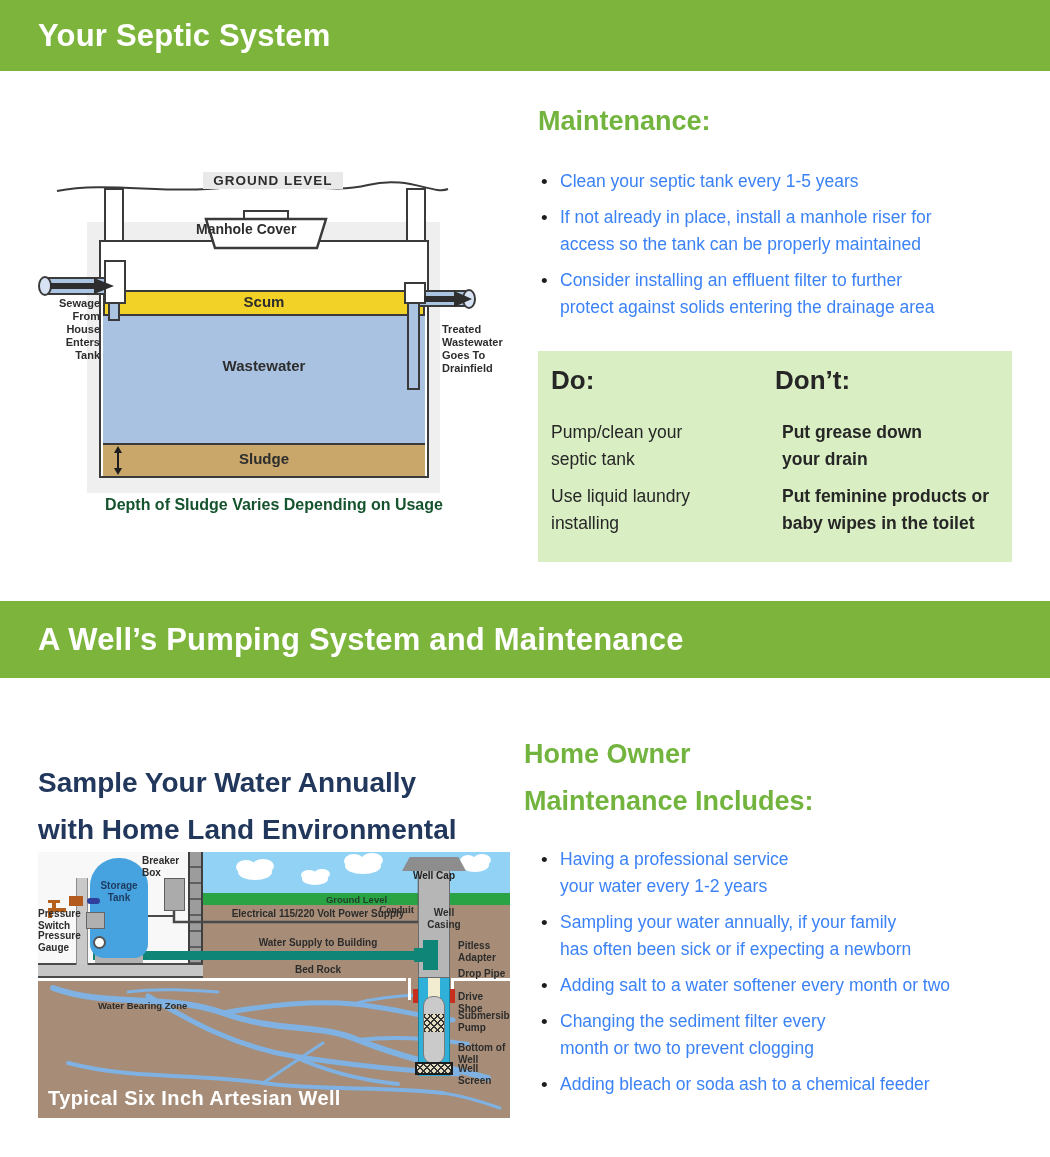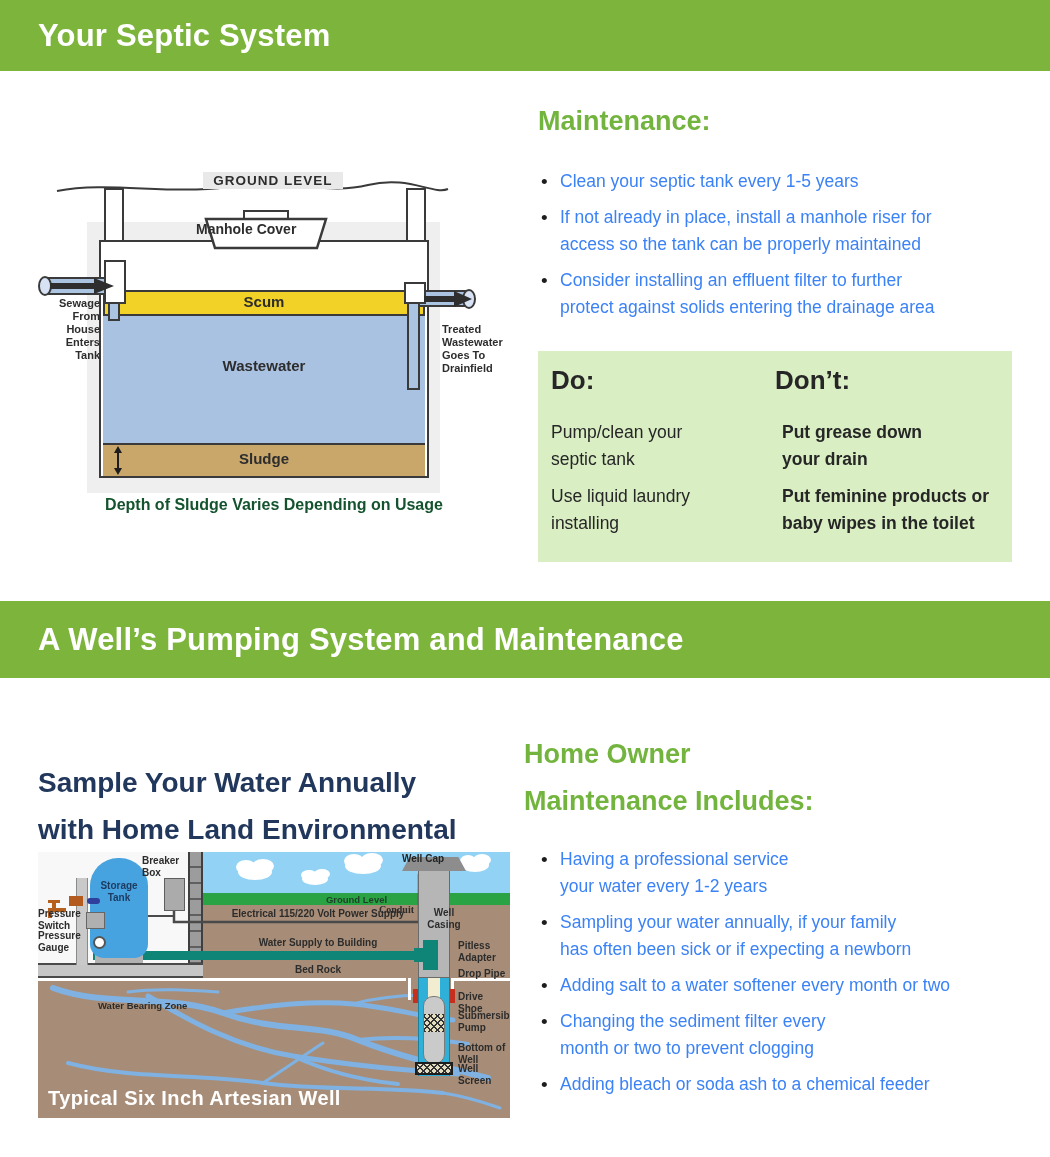--- a/index.html
+++ b/index.html
@@ -252,21 +252,21 @@
   <div class="wlab" style="left:160px;top:85px;width:240px;text-align:center;">Water Supply to Building</div>
   <div class="wlab" style="left:160px;top:112px;width:240px;text-align:center;">Bed Rock</div>
 
   <div class="abs" style="left:0;top:126px;width:368px;height:3px;background:#fff;z-index:2;"></div>
   <div class="abs" style="left:414px;top:126px;width:58px;height:3px;background:#fff;z-index:2;"></div>
   <div class="abs" style="left:370px;top:126px;width:3px;height:22px;background:#fff;z-index:2;"></div>
   <div class="abs" style="left:413px;top:126px;width:3px;height:22px;background:#fff;z-index:2;"></div>
 
   <div class="abs" style="left:380px;top:18px;width:32px;height:108px;background:#b6b6b6;border:1px solid #6a6a6a;box-sizing:border-box;z-index:4;"></div>
   <div class="abs" style="left:364px;top:5px;width:64px;height:14px;background:#8d8d8d;clip-path:polygon(12% 0,88% 0,100% 100%,0 100%);z-index:5;"></div>
-  <div class="wlab" style="left:364px;top:1px;width:64px;color:#222;z-index:6;">Well Cap</div>
+  <div class="wlab" style="left:364px;top:18px;width:64px;text-align:center;color:#222;z-index:6;">Well Cap</div>
   <div class="wlab" style="left:383px;top:55px;width:46px;text-align:center;z-index:6;">Well
 Casing</div>
 
   <div class="abs" style="left:376px;top:96px;width:10px;height:14px;background:#0f8578;z-index:4;"></div>
   <div class="abs" style="left:385px;top:88px;width:15px;height:30px;background:#0f8578;z-index:5;"></div>
 
   <div class="abs" style="left:380px;top:126px;width:32px;height:98px;background:#2fb0d8;border-left:1px solid #19809e;border-right:1px solid #19809e;box-sizing:border-box;z-index:4;"></div>
   <div class="abs" style="left:390px;top:126px;width:12px;height:32px;background:#f2ecd0;z-index:5;"></div>
 
   <div class="abs" style="left:375px;top:137px;width:5px;height:14px;background:#c62f1e;z-index:5;"></div>

